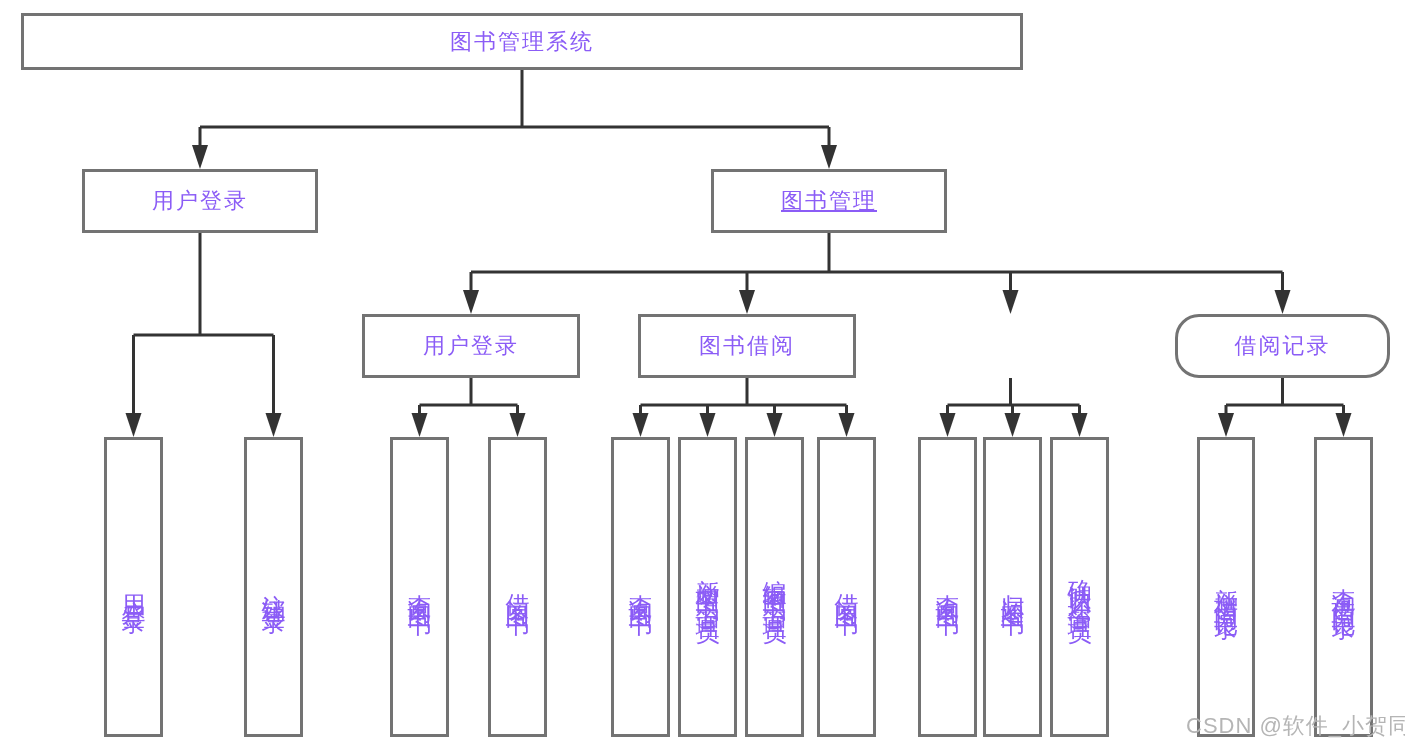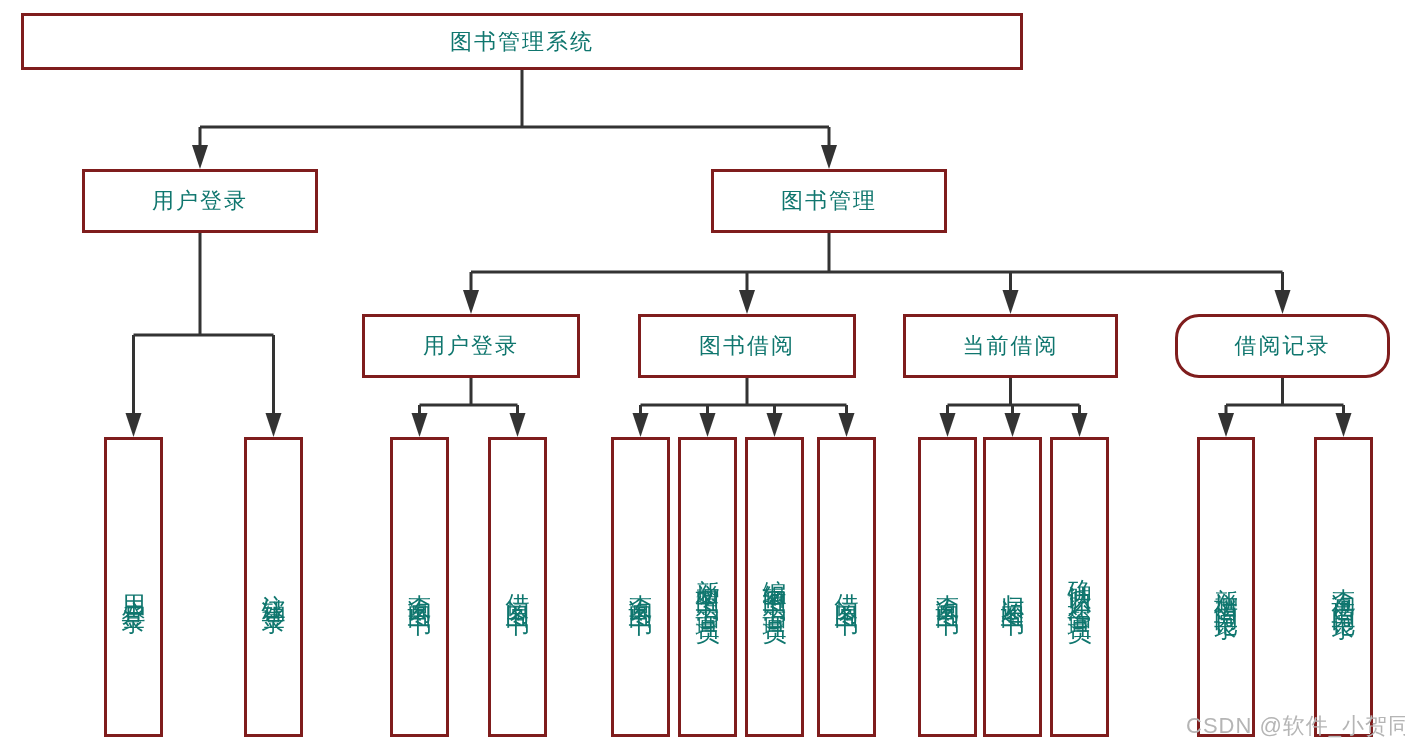--- a/index.html
+++ b/index.html
@@ -17,26 +17,26 @@
   }
   .connectors {
     position: absolute;
     left: 0;
     top: 0;
     z-index: 1;
   }
   .node {
     position: absolute;
     box-sizing: border-box;
-    border: 3px solid #7f1d1d;
+    border: 3px solid #737373;
     background: #ffffff;
     display: flex;
     align-items: center;
     justify-content: center;
-    color: #0f766e;
+    color: #8b5cf6;
     z-index: 2;
   }
   .h-node {
     font-size: 22px;
     letter-spacing: 2px;
     white-space: nowrap;
   }
   .v-node .label {
     writing-mode: vertical-rl;
     text-orientation: mixed;
@@ -111,32 +111,29 @@
     </g>
   </svg>
 
   <div class="node h-node" style="left:21px; top:13px; width:1002px; height:57px;">
     <span class="label">图书管理系统</span>
   </div>
 
   <div class="node h-node" style="left:82px; top:169px; width:236px; height:64px;">
     <span class="label">用户登录</span>
   </div>
-  <div class="node h-node" style="left:711px; top:169px; width:236px; height:64px;">
+  <div class="node h-node" style="left:711px; top:169px; width:236px; height:64px;text-decoration:underline;">
     <span class="label">图书管理</span>
   </div>
 
   <div class="node h-node" style="left:362px; top:314px; width:218px; height:64px;">
     <span class="label">用户登录</span>
   </div>
   <div class="node h-node" style="left:638px; top:314px; width:218px; height:64px;justify-content:center;">
     <span class="label">图书借阅</span>
-  </div>
-  <div class="node h-node" style="left:903px; top:314px; width:215px; height:64px;">
-    <span class="label">当前借阅</span>
   </div>
   <div class="node h-node" style="left:1175px; top:314px; width:215px; height:64px;border-radius:24px;">
     <span class="label">借阅记录</span>
   </div>
 
   <div class="node v-node" style="left:104px; top:437px; width:59px; height:300px;">
     <span class="label">用户登录</span>
   </div>
   <div class="node v-node" style="left:244px; top:437px; width:59px; height:300px;">
     <span class="label">注销登录</span>

